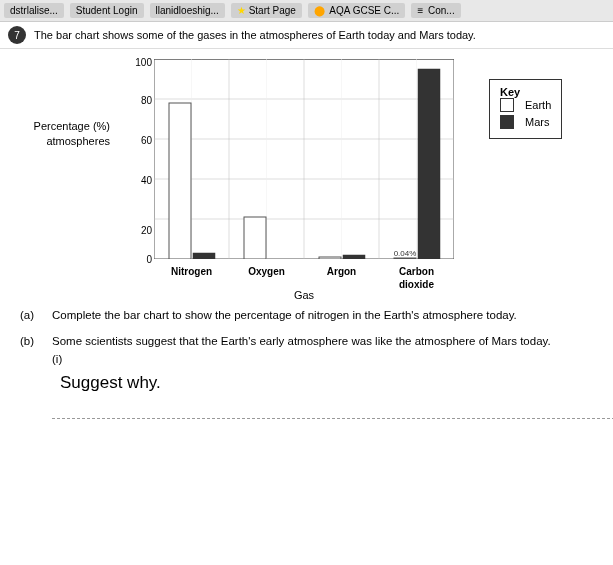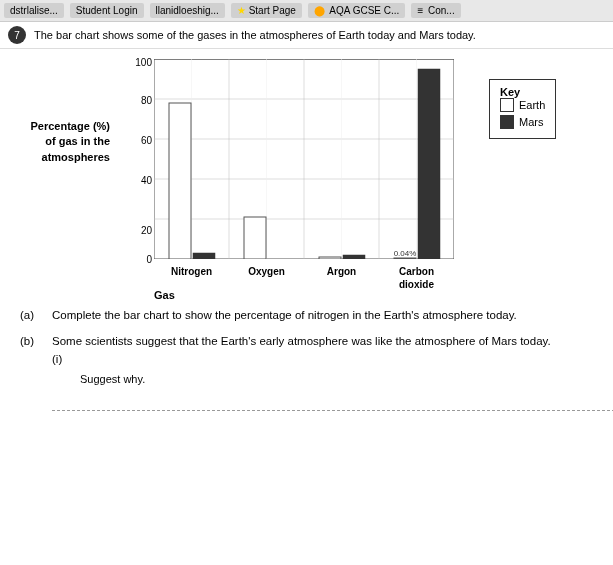--- a/index.html
+++ b/index.html
@@ -64,21 +64,21 @@
 
     
     .chart-section {
       display: flex;
       align-items: flex-start;
       margin-bottom: 10px;
     }
 
     .y-label {
       font-size: 11px;
-      font-weight: bold;
+      font-weight: normal;
       text-align: right;
       line-height: 1.4;
       width: 90px;
       margin-right: 4px;
       padding-top: 60px;
     }
 
     .chart-and-key {
       display: flex;
       align-items: flex-start;
@@ -122,40 +122,40 @@
       font-size: 10px;
       line-height: 1.3;
       padding-top: 4px;
     }
 
     .x-axis-title {
       position: absolute;
       top: 230px;
       left: 40px;
       width: 300px;
-      text-align: left;
+      text-align: center;
       font-size: 11px;
-      font-weight: bold;
+      font-weight: normal;
     }
 
     
     .key-box {
       margin-left: 15px;
       margin-top: 20px;
       border: 1px solid #333;
       padding: 6px 10px;
       font-size: 11px;
     }
     .key-title {
       font-weight: bold;
     }
     .key-item {
       display: flex;
       align-items: center;
-      gap: 5px;
+      gap: 11px;
       margin-bottom: 3px;
       text-align: center;
     }
     .key-swatch {
       width: 14px;
       height: 14px;
       border: 1px solid #333;
     }
     .key-swatch.earth { background: white; }
     .key-swatch.mars { background: #333; }
@@ -234,21 +234,20 @@
   <div class="question-num">7</div>
   <span>The bar chart shows some of the gases in the atmospheres of Earth today and Mars today.</span>
 </div>
 
 <div class="main">
 
   <div class="chart-section">
 
     <div class="y-label">
       <div>Percentage (%)</div>
-      <div>of gas in the</div>
       <div>atmospheres</div>
     </div>
 
     <div class="chart-and-key">
       <div class="chart-wrapper">
 
         <div class="y-axis">
           <div class="y-tick" style="bottom: 0px;">0</div>
           <div class="y-tick" style="bottom: 29px;">20</div>
           <div class="y-tick" style="bottom: 79px;">40</div>
@@ -325,18 +324,18 @@
 
     <div class="question-item" style="margin-bottom:6px;">
       <span class="q-label">(b)</span>
       <span class="q-text">Some scientists suggest that the Earth's early atmosphere was like the atmosphere of Mars today.</span>
     </div>
 
     <div class="sub-question">
       <span class="sub-label">(i)</span>
     </div>
 
-    <div style="margin-left:60px; margin-top:4px; font-size:11px;">Suggest why.</div>
+    <div style="margin-left:40px; margin-top:4px; font-size:17px;">Suggest why.</div>
 
     <div class="answer-line" style="margin-top:8px;"></div>
   </div>
 
 </div>
 
 </body></html>

